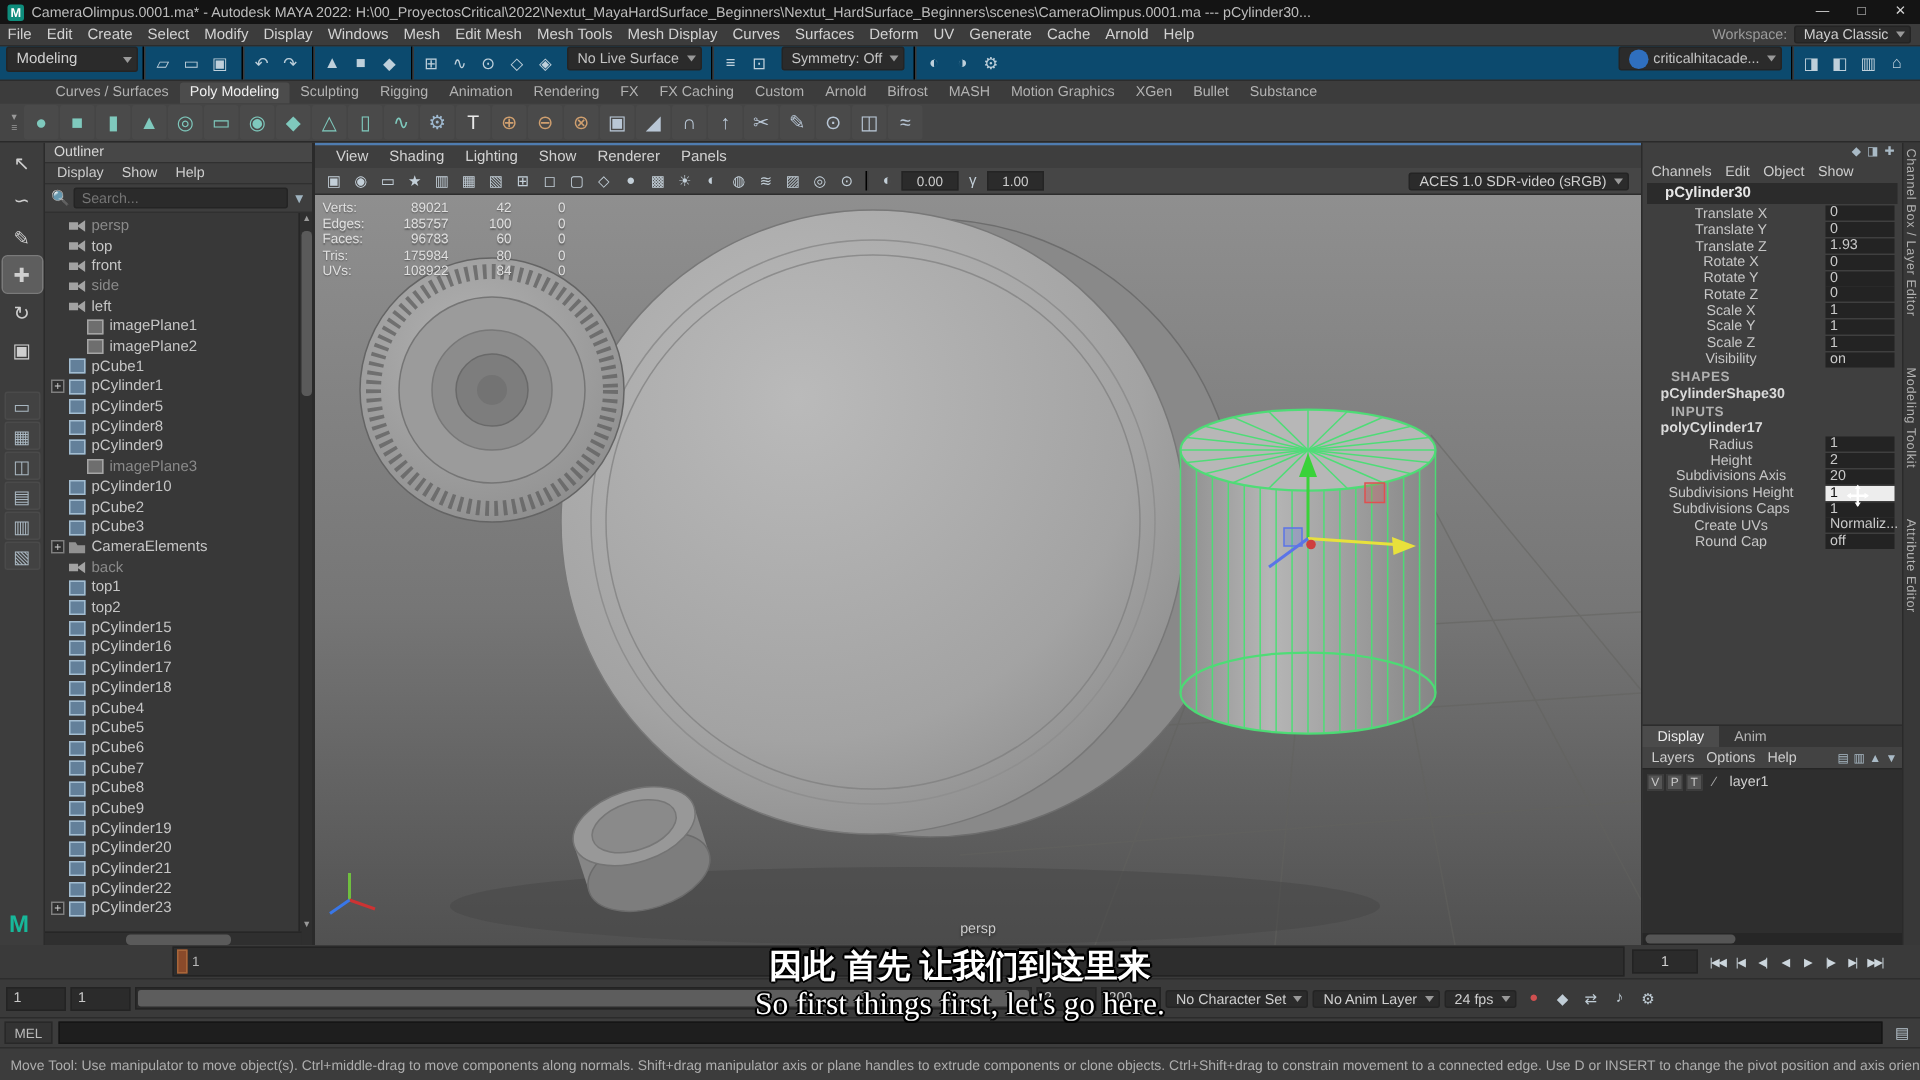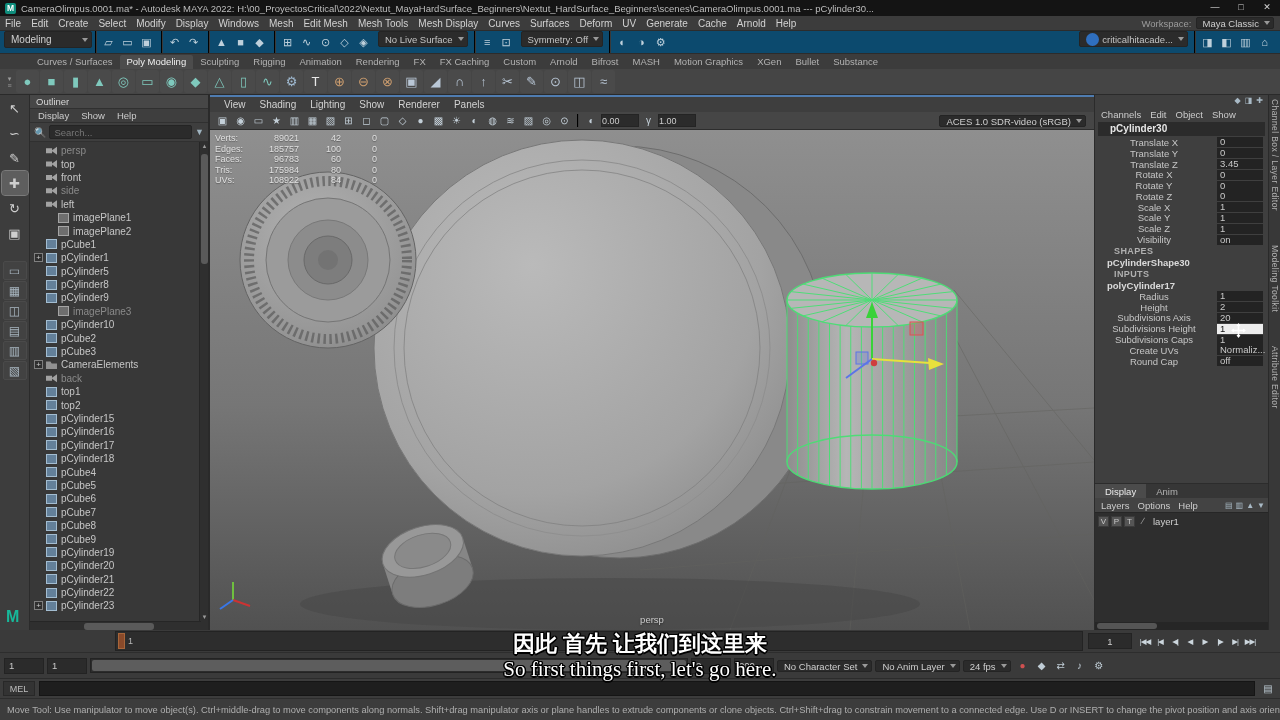--- a/index.html
+++ b/index.html
@@ -70,21 +70,21 @@
 .oscroll-h{position:absolute;left:0;bottom:0;height:9px;width:171px;background:#2f2f2f;border-top:1px solid #262626}
 .oscroll-h .thumb{position:absolute;left:54px;top:1px;width:70px;height:7px;background:#5a5a5a;border-radius:3px}
 
 
 .viewport{position:absolute;left:210px;top:95px;width:884px;height:535px;background:#444;border-top:2px solid #4f7cb0;display:flex;flex-direction:column}
 .vp-menus{height:15px;display:flex;align-items:center;padding-left:8px;background:#3e3e3e;gap:2px}
 .vp-menu-item{padding:0 6px;color:#d2d2d2;font-size:10px}
 .vp-iconbar{height:18px;background:#464646;display:flex;align-items:center;gap:1px;padding:0 4px;border-bottom:1px solid #2d2d2d}
 .vicon{width:17px;height:15px;display:flex;align-items:center;justify-content:center;font-size:10px;color:#c3cfd8;border-radius:2px}
 .vdiv{width:2px;height:13px;border-left:2px groove #3d3d3d;margin:0 3px}
-.vfield{width:38px;height:13px;background:#2b2b2b;border:1px solid #242424;color:#ccc;font-size:9px;line-height:12px}
+.vfield{width:38px;height:13px;background:#2b2b2b;border:1px solid #242424;color:#ccc;font-size:9px;text-align:center;line-height:12px}
 .colorspace{margin-left:auto;margin-right:4px}
 .vp-canvas{position:relative;flex:1;overflow:hidden}
 .vp-svg{position:absolute;left:0;top:0;width:100%;height:100%}
 .hud{position:absolute;left:5px;top:3px;font-size:9px;color:#e0e0e0;line-height:10.6px;text-shadow:0 1px 1px rgba(0,0,0,.35)}
 .hud-row{display:flex}
 .hud-label{width:34px}
 .hud-v1{width:50px;text-align:right}
 .hud-v2{width:42px;text-align:right}
 .hud-v3{width:36px;text-align:right}
 .persp-label{position:absolute;left:50%;bottom:5px;transform:translateX(-50%);color:#cccccc;font-size:9.5px;text-shadow:0 1px 2px rgba(0,0,0,.45)}
@@ -722,21 +722,21 @@
         <div class="cb-row">
           <span class="cb-label">Translate X</span>
           <span class="cb-val">0</span>
         </div>
         <div class="cb-row">
           <span class="cb-label">Translate Y</span>
           <span class="cb-val">0</span>
         </div>
         <div class="cb-row">
           <span class="cb-label">Translate Z</span>
-          <span class="cb-val">3.45</span>
+          <span class="cb-val">1.93</span>
         </div>
         <div class="cb-row">
           <span class="cb-label">Rotate X</span>
           <span class="cb-val">0</span>
         </div>
         <div class="cb-row">
           <span class="cb-label">Rotate Y</span>
           <span class="cb-val">0</span>
         </div>
         <div class="cb-row">

